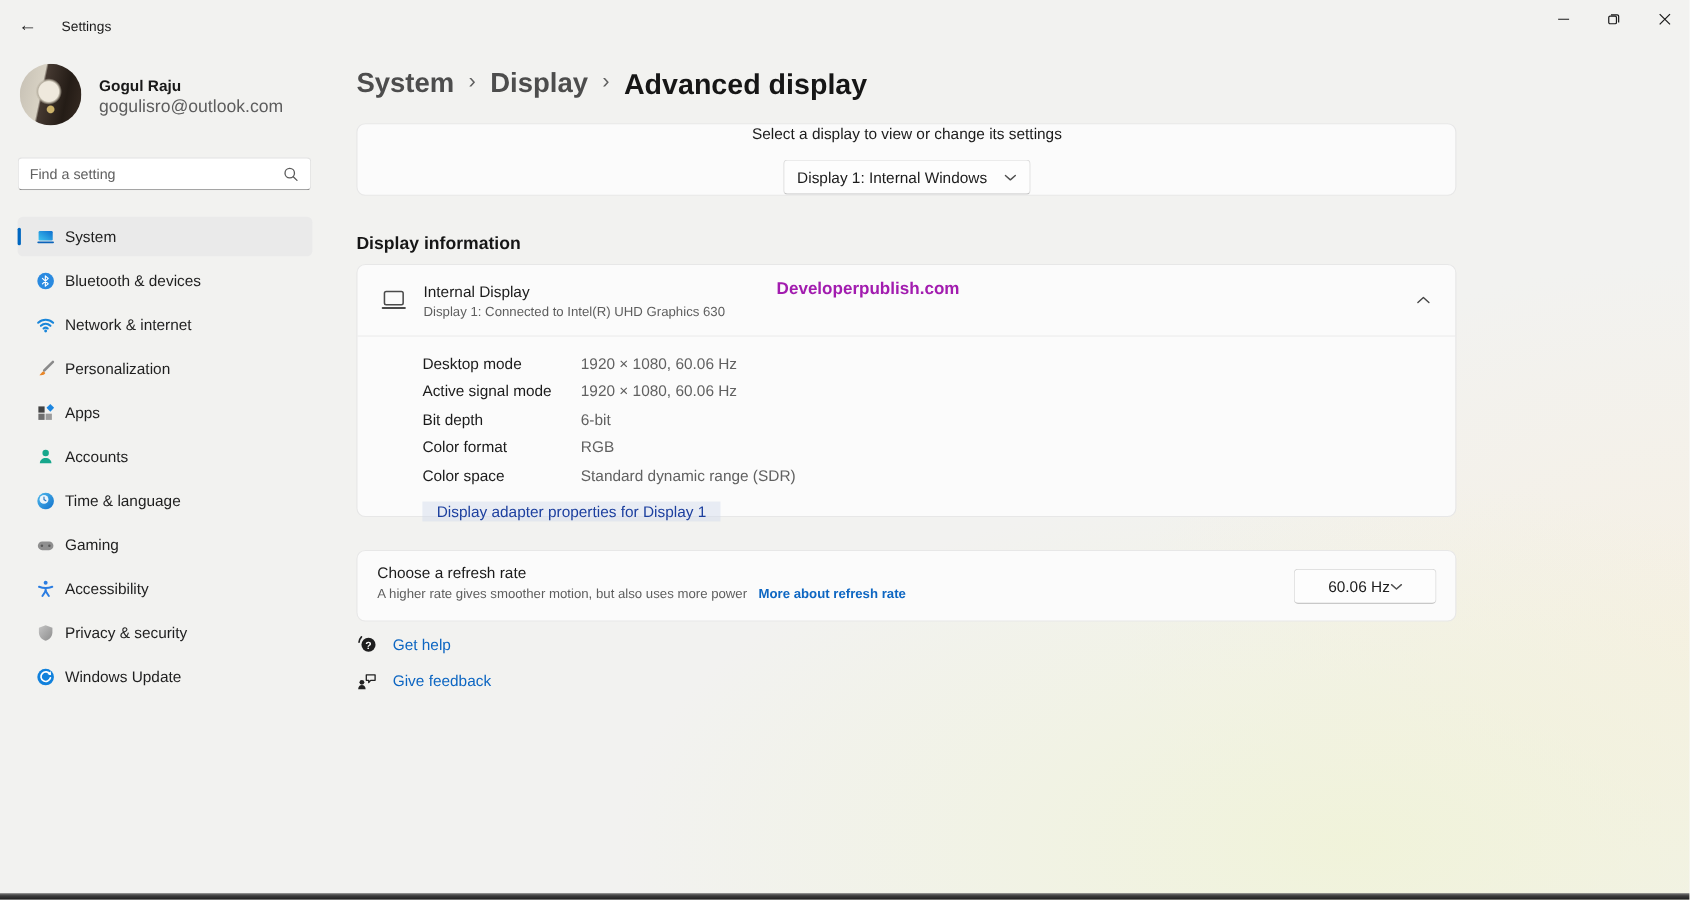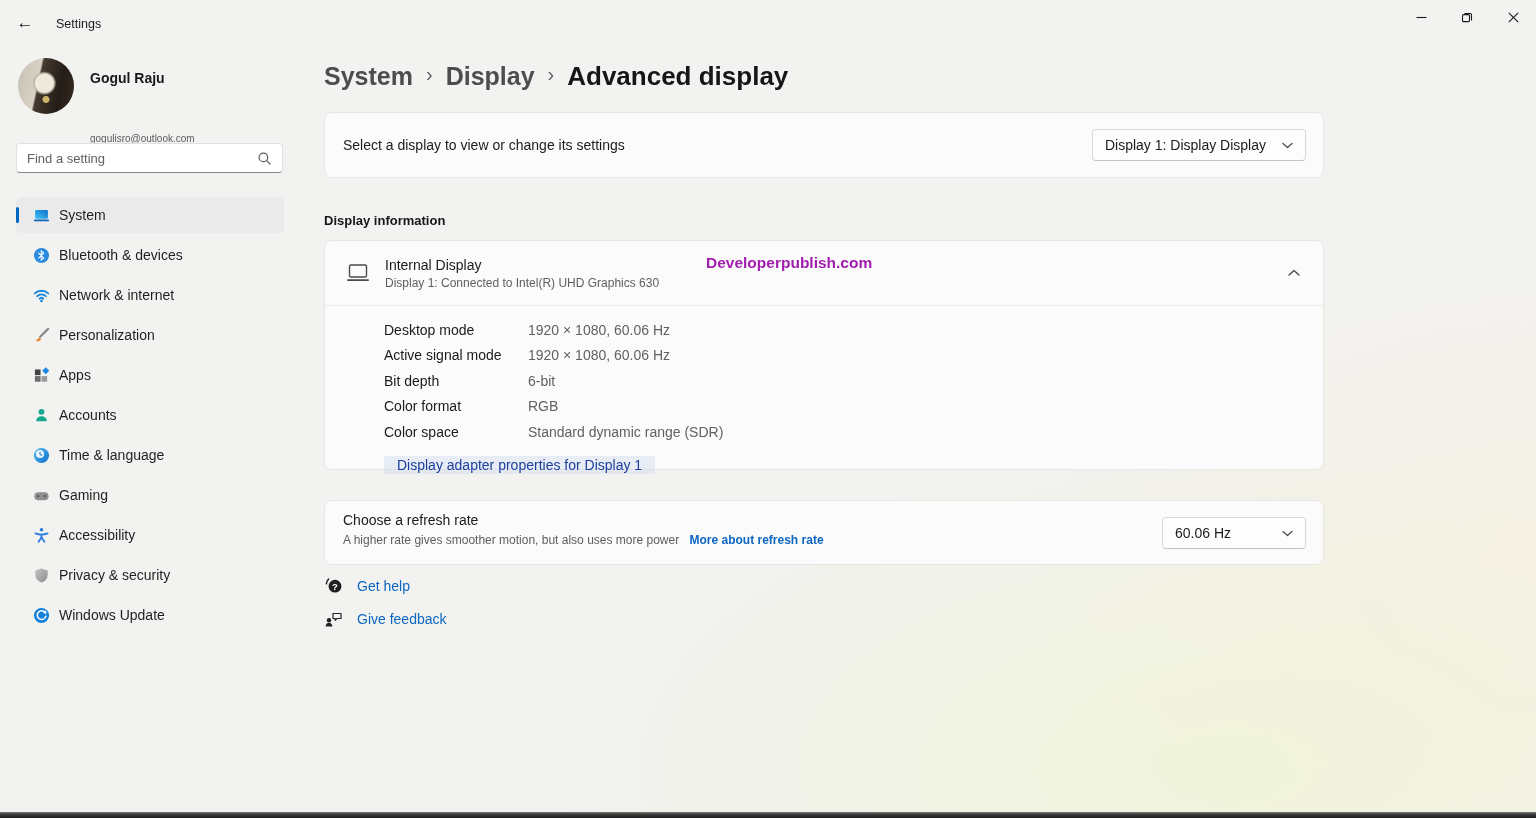--- a/index.html
+++ b/index.html
@@ -24,68 +24,68 @@
   .win-controls { position:absolute; right:0; top:0; display:flex; }
   .win-btn { width:46px; height:34px; display:flex; align-items:center; justify-content:center; cursor:pointer; }
   
   .avatar { position:absolute; left:18px; top:58px; width:56px; height:56px; border-radius:50%;
     background:
       radial-gradient(circle at 50% 74%, #cdb36a 0 3px, rgba(0,0,0,0) 4px),
       radial-gradient(circle at 47% 45%, #efe9dd 0 9px, #b9b2a3 10px, rgba(0,0,0,0) 12px),
       linear-gradient(102deg, #c6c0b4 0%, #d8d2c4 36%, #453931 39%, #241c16 72%, #382c24 100%);
   }
   .profile-name { position:absolute; left:90px; top:70px; font-size:14px; font-weight:700; color:#191919; }
-  .profile-email { position:absolute; left:90px; top:89px; font-size:10px; color:#5d5d5d;margin-top:44px; }
+  .profile-email { position:absolute; left:90px; top:89px; font-size:16px; color:#5d5d5d; }
   .search-box { position:absolute; left:16px; top:143px; width:267px; height:30px; background:#ffffff;
     border:1px solid #e0e0e0; border-bottom-color:#898989; border-radius:4px;
     display:flex; align-items:center; padding:0 10px; }
   .search-box input { flex:1; border:none; outline:none; font-size:13px; color:#3a3a3a; background:transparent;
     font-family:inherit; }
   .search-box input::placeholder { color:#606060; }
   .nav { position:absolute; left:16px; top:197px; width:268px; }
   .nav-item { position:relative; height:36px; margin-bottom:4px; border-radius:5px;
     display:flex; align-items:center; padding-left:17px; cursor:pointer; }
   .nav-item .ico { width:17px; height:17px; margin-right:9px; display:flex; align-items:center; }
   .nav-item .lbl { font-size:14px; color:#1f1f1f; }
   .nav-item.active { background:#eaeaea; }
   .nav-item.active::before { content:""; position:absolute; left:0; top:10px; width:3px; height:16px;
     border-radius:2px; background:var(--accent,#0067c0); }
   
   .breadcrumb { position:absolute; left:324px; top:56px; height:40px; display:flex; align-items:center; }
   .crumb { font-size:25px; font-weight:600; color:#4d4d4d; cursor:pointer; }
   .crumb-sep { font-size:20px; color:#5f5f5f; margin:0 13px; padding-bottom:3px; }
   .crumb-current { font-size:26px; font-weight:700; color:#161616; }
   .card { position:absolute; left:324px; width:1000px; background:#fbfbfb;
-    border:1px solid #e7e7e7; border-radius:8px; }
+    border:1px solid #e7e7e7; border-radius:8px;flex-direction:column; }
   .card-selector { top:112px; height:66px; display:flex; align-items:center; padding:0 17px 0 18px; }
   .card-selector .sel-label { font-size:14px; color:#1b1b1b; flex:1; }
   .dropdown { height:32px; background:#fdfdfd; border:1px solid #d9d9d9; border-bottom-color:#c3c3c3;
     border-radius:4px; display:flex; align-items:center; gap:16px; padding:0 12px; font-size:14px;
     color:#1b1b1b; cursor:pointer; }
-  .section-heading { position:absolute; left:324px; top:213px; font-size:13px; font-weight:700; color:#161616; }
+  .section-heading { position:absolute; left:324px; top:213px; font-size:16px; font-weight:700; color:#161616; }
   .card-info { top:240px; height:230px; }
   .info-header { position:relative; height:64px; display:flex; align-items:center; padding:0 18px 0 21px; }
   .monitor-ico { width:24px; height:20px; margin-right:15px; }
   .info-title { font-size:14px; color:#1b1b1b; }
   .info-sub { font-size:12px; color:#5e5e5e; margin-top:3px; }
   .watermark { position:absolute; left:381px; top:13px; font-size:15.5px; font-weight:600; color:#a21caf; }
   .collapse-btn { position:absolute; right:16px; top:20px; width:26px; height:24px;
     display:flex; align-items:center; justify-content:center; cursor:pointer; }
   .info-divider { position:absolute; left:0; right:0; top:64px; height:1px; background:#ebebeb; }
   .details { position:absolute; left:59px; top:76px; }
   .detail-row { display:flex; height:25.5px; align-items:center; }
   .detail-label { width:144px; font-size:14px; color:#1b1b1b; }
   .detail-value { font-size:14px; color:#616161; }
   .adapter-link { position:absolute; left:59px; top:215px; font-size:14px; color:#1c3f9e;
     background:rgba(208,217,234,0.45); padding:1px 13px; cursor:pointer; }
   .card-refresh { top:500px; height:65px; padding:11px 17px 0 18px; }
   .refresh-title { font-size:14px; color:#1b1b1b; }
   .refresh-subrow { margin-top:5px; font-size:12px; color:#5e5e5e; }
   .refresh-link { font-size:12px; font-weight:700; color:var(--link,#0d66c2); margin-left:7px; cursor:pointer;text-align:right; }
-  .refresh-dd { position:absolute; right:17px; top:16px; width:144px; justify-content:space-between; gap:0; }
+  .refresh-dd { position:absolute; right:17px; top:16px; width:130px; justify-content:center; gap:0; }
   .footer-links { position:absolute; left:324px; top:574px; }
   .footer-row { display:flex; align-items:center; height:24px; margin-bottom:9px; cursor:pointer; }
   .footer-row .f-ico { width:20px; height:20px; margin-right:13px; }
   .footer-row .f-lbl { font-size:14px; color:var(--link,#0d66c2); }
   .bottom-edge { position:absolute; left:0; right:0; bottom:0; height:6px;
     background:linear-gradient(#7a7a7a 0%, #3c3c3c 40%, #1c1c1c 100%); }
 </style>
 </head>
 <body>
 
@@ -275,21 +275,21 @@
     <span class="crumb">System</span>
     <span class="crumb-sep">›</span>
     <span class="crumb">Display</span>
     <span class="crumb-sep">›</span>
     <span class="crumb-current">Advanced display</span>
   </div>
 
   <div class="card card-selector">
     <span class="sel-label">Select a display to view or change its settings</span>
     <div class="dropdown">
-      <span>Display 1: Display Display</span>
+      <span>Display 1: Internal Windows</span>
       <svg width="11" height="7" viewBox="0 0 11 7">
           <polyline points="1,1.5 5.5,5.5 10,1.5" fill="none" stroke="#4f4f4f" stroke-width="1.3" stroke-linecap="round" stroke-linejoin="round"></polyline>
         </svg>
     </div>
   </div>
 
   <div class="section-heading">Display information</div>
 
   <div class="card card-info">
     <div class="info-header">

